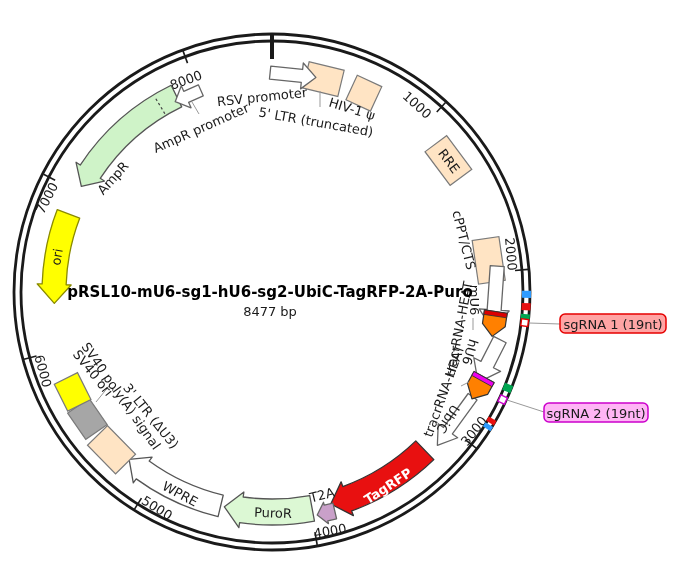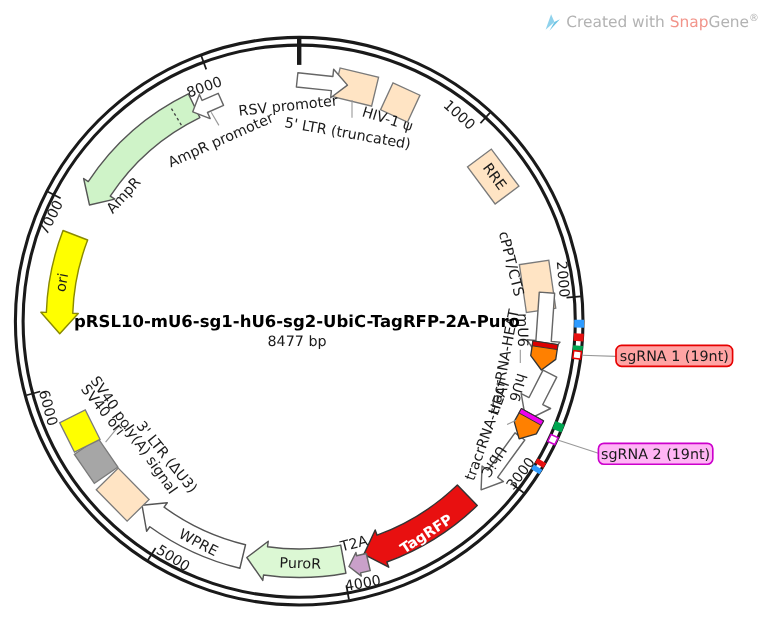--- a/index.html
+++ b/index.html
@@ -9,27 +9,20 @@
              font-size:14px;color:#b3b3b3;}
   #watermark .brand-a{color:#f2948a;}
   #watermark .brand-b{color:#b3b3b3;}
   #watermark sup{font-size:9px;}
   svg text{font-family:"DejaVu Sans","Liberation Sans",sans-serif;}
 </style>
 </head>
 <body>
 
 <div id="stage">
-  <div id="watermark">
-    <svg width="17" height="17" viewBox="0 0 17 17">
-      <polygon points="8,1 11,8 3,15" fill="#8FD2EC"></polygon>
-      <polygon points="11,8 16,5.5 6.5,16" fill="#6DC4E4"></polygon>
-    </svg>
-    <span><span>Created with </span><span class="brand-a">Snap</span><span class="brand-b">Gene</span><sup>®</sup></span>
-  </div>
   <svg id="map-svg" width="696" height="584" viewBox="0 0 696 584">
       <circle cx="272" cy="292" r="258" fill="none" stroke="#1a1a1a" stroke-width="2.8"></circle>
       <circle cx="272" cy="292" r="251" fill="none" stroke="#1a1a1a" stroke-width="2.8"></circle>
       <line x1="272" y1="34" x2="272" y2="59" stroke="#1a1a1a" stroke-width="4"></line>
       <line x1="445.53" y1="102.43" x2="436.75" y2="112.02" stroke="#1a1a1a" stroke-width="1.6"></line>
       <text transform="translate(417,105) rotate(42)" text-anchor="middle" dominant-baseline="central" font-size="13" fill="#1a1a1a">1000</text>
       <line x1="528" y1="269.33" x2="515.05" y2="270.48" stroke="#1a1a1a" stroke-width="1.6"></line>
       <text transform="translate(511,254) rotate(85)" text-anchor="middle" dominant-baseline="central" font-size="13" fill="#1a1a1a">2000</text>
       <line x1="476.16" y1="448.1" x2="465.84" y2="440.2" stroke="#1a1a1a" stroke-width="1.6"></line>
       <text transform="translate(474,431) rotate(-52)" text-anchor="middle" dominant-baseline="central" font-size="13" fill="#1a1a1a">3000</text>

